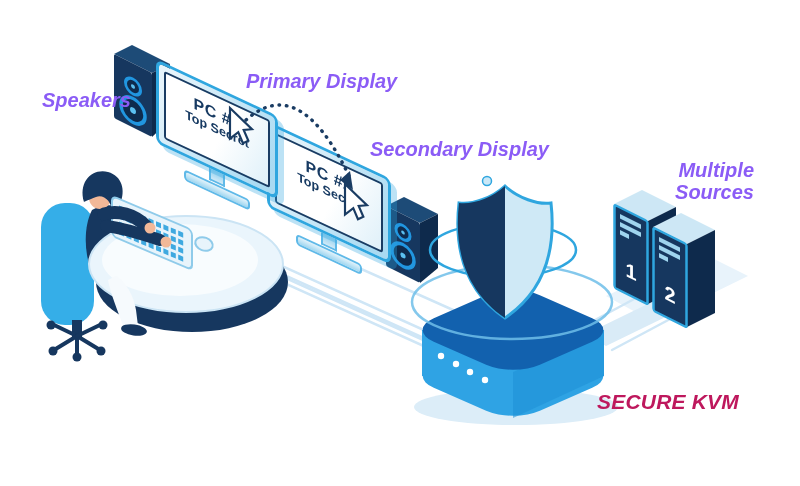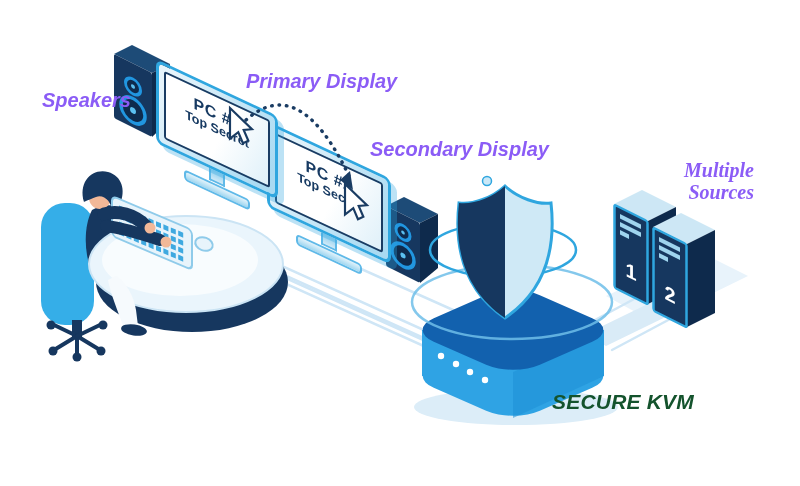--- a/index.html
+++ b/index.html
@@ -43,25 +43,25 @@
 
   
   .lbl{
     position:absolute;z-index:6;color:#8b5cf6;
     font-style:italic;font-weight:600;font-size:20px;line-height:1.1;
     white-space:nowrap;
   }
   #lbl-speakers{left:42px;top:89px;}
   #lbl-primary{left:246px;top:70px;}
   #lbl-secondary{left:370px;top:138px;}
-  #lbl-sources{left:640px;top:159px;width:114px;text-align:right;white-space:normal;font-family:Liberation Serif, serif;}
+  #lbl-sources{left:640px;top:159px;width:114px;text-align:right;white-space:normal;}
   #lbl-km{left:148px;top:326px;width:164px;text-align:center;white-space:normal;}
   #diagram-title{
-    position:absolute;z-index:6;left:552px;top:389px;width:232px;text-align:left;
-    color:#14532d;font-style:italic;font-weight:800;font-size:21px;line-height:1.2;
+    position:absolute;z-index:6;left:552px;top:389px;width:232px;text-align:center;
+    color:#be185d;font-style:italic;font-weight:800;font-size:21px;line-height:1.2;
     letter-spacing:.2px;
   }
 </style>
 </head>
 <body>
 
 <div class="stage">
 
   <svg id="base-art" width="800" height="486" viewBox="0 0 800 486">
     <defs>

